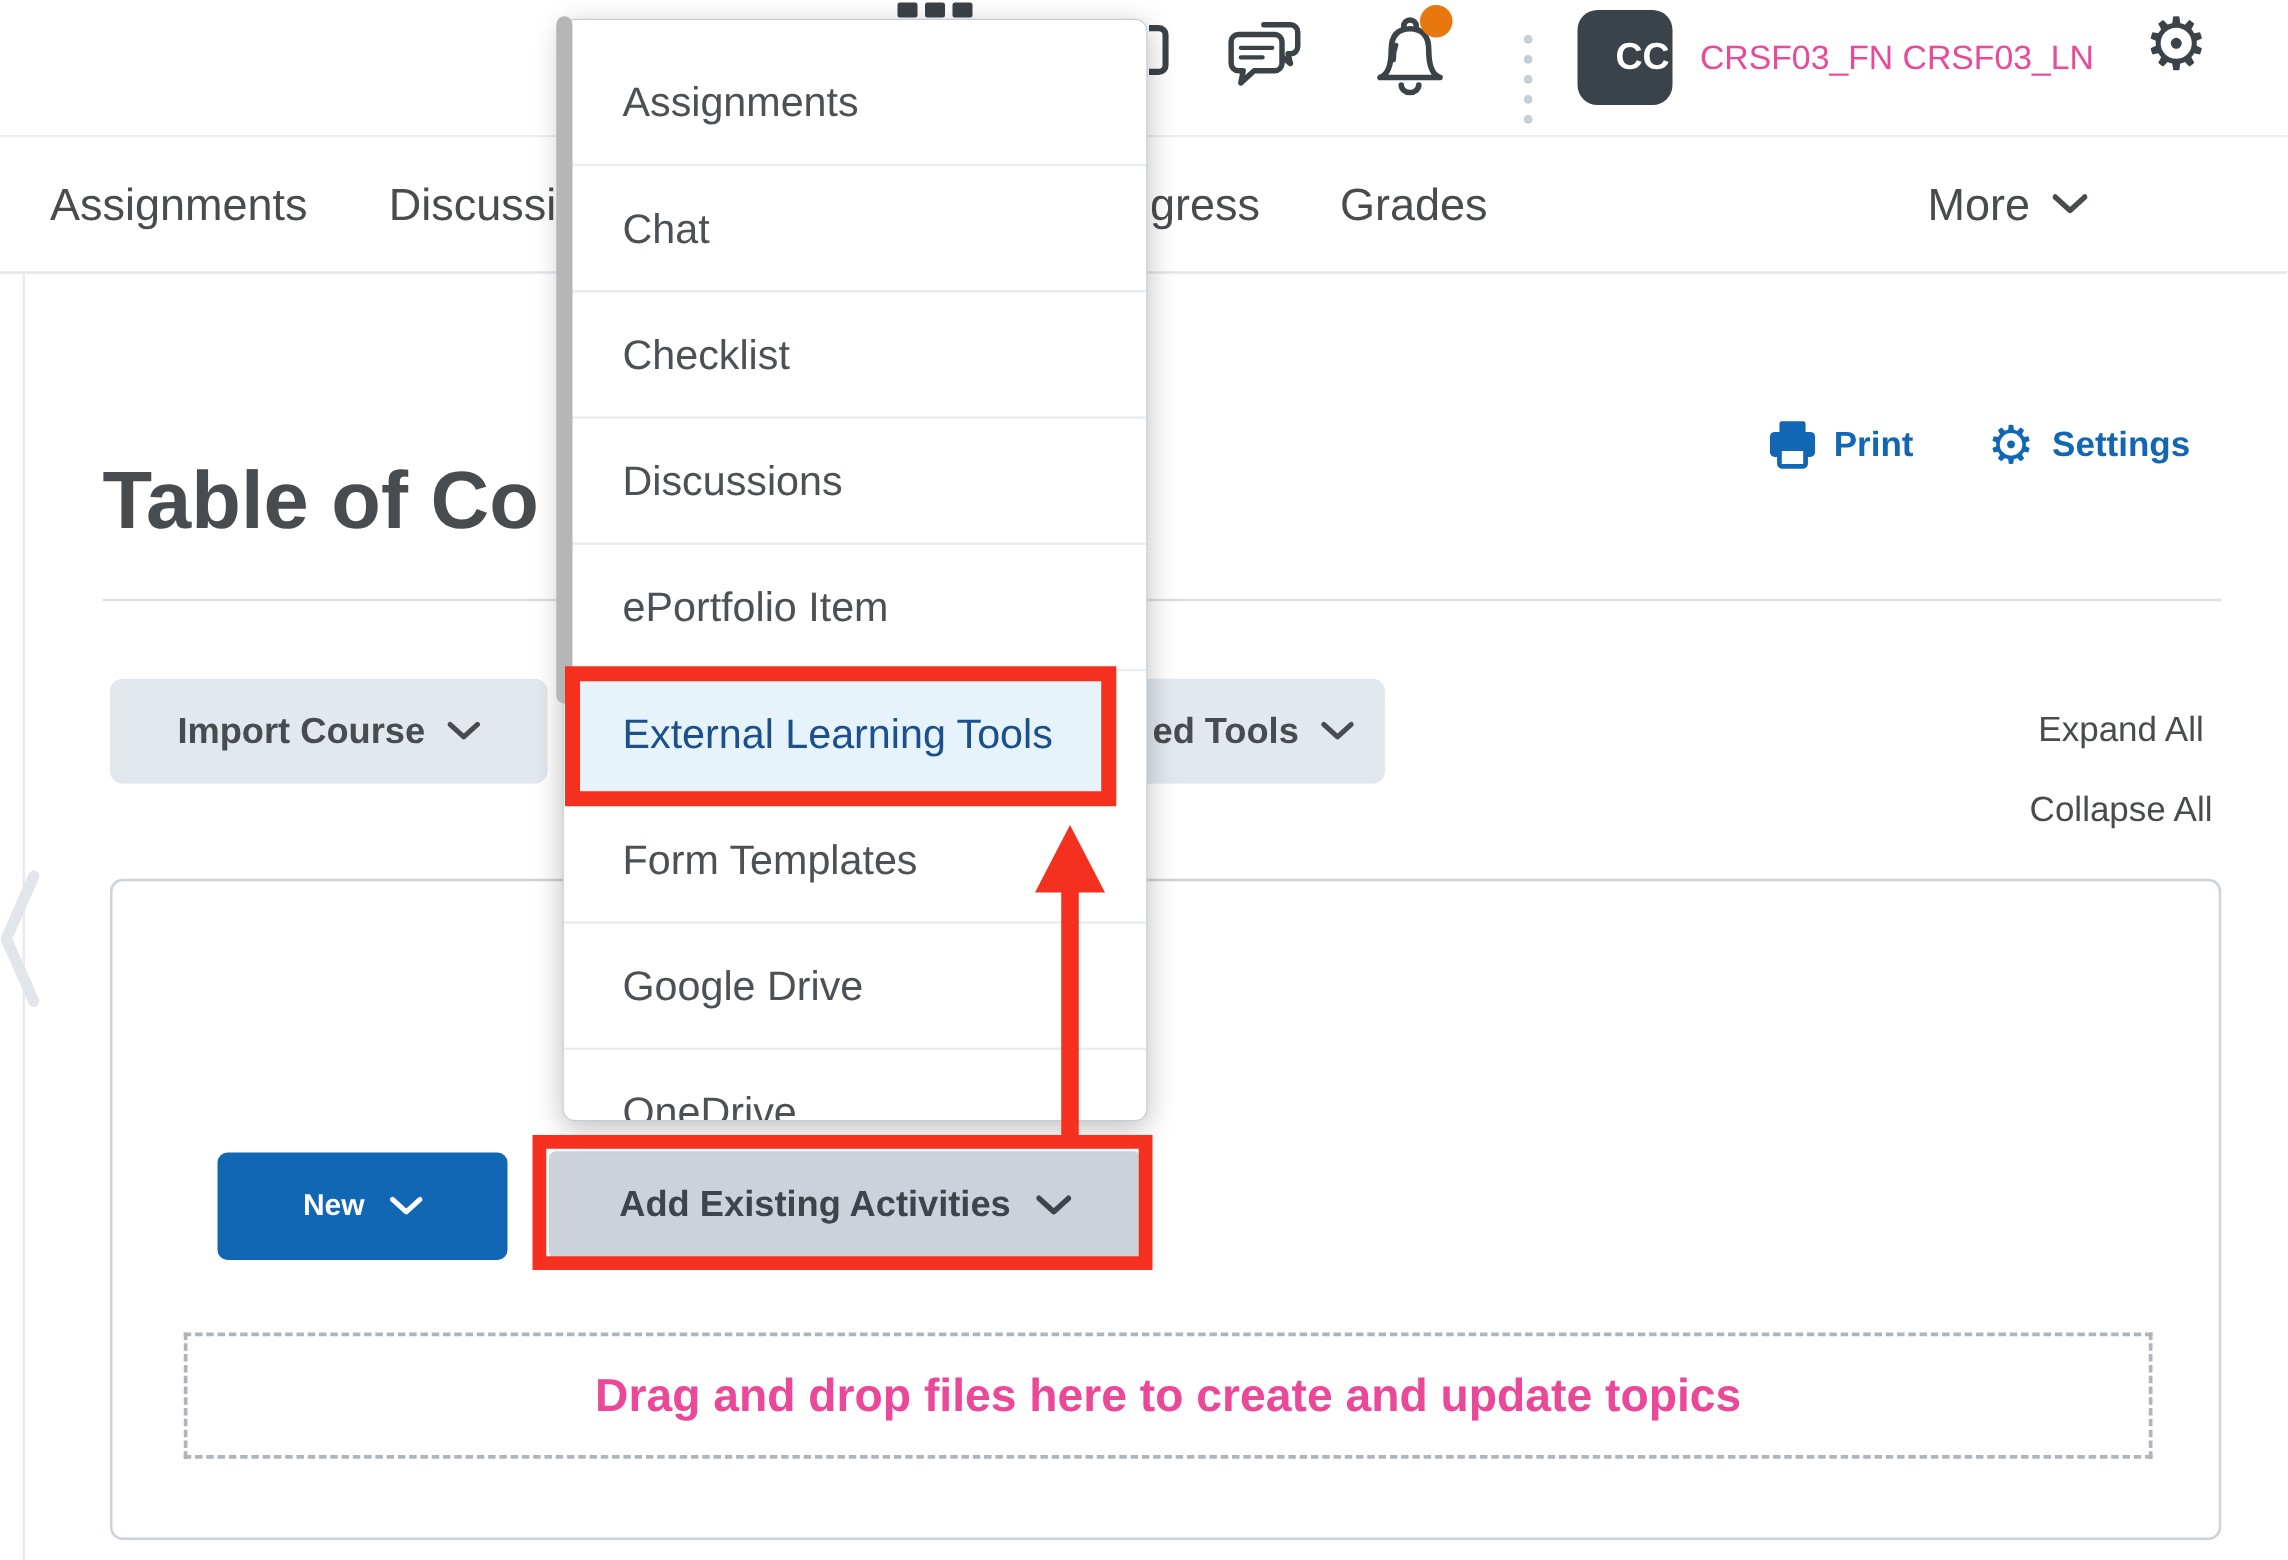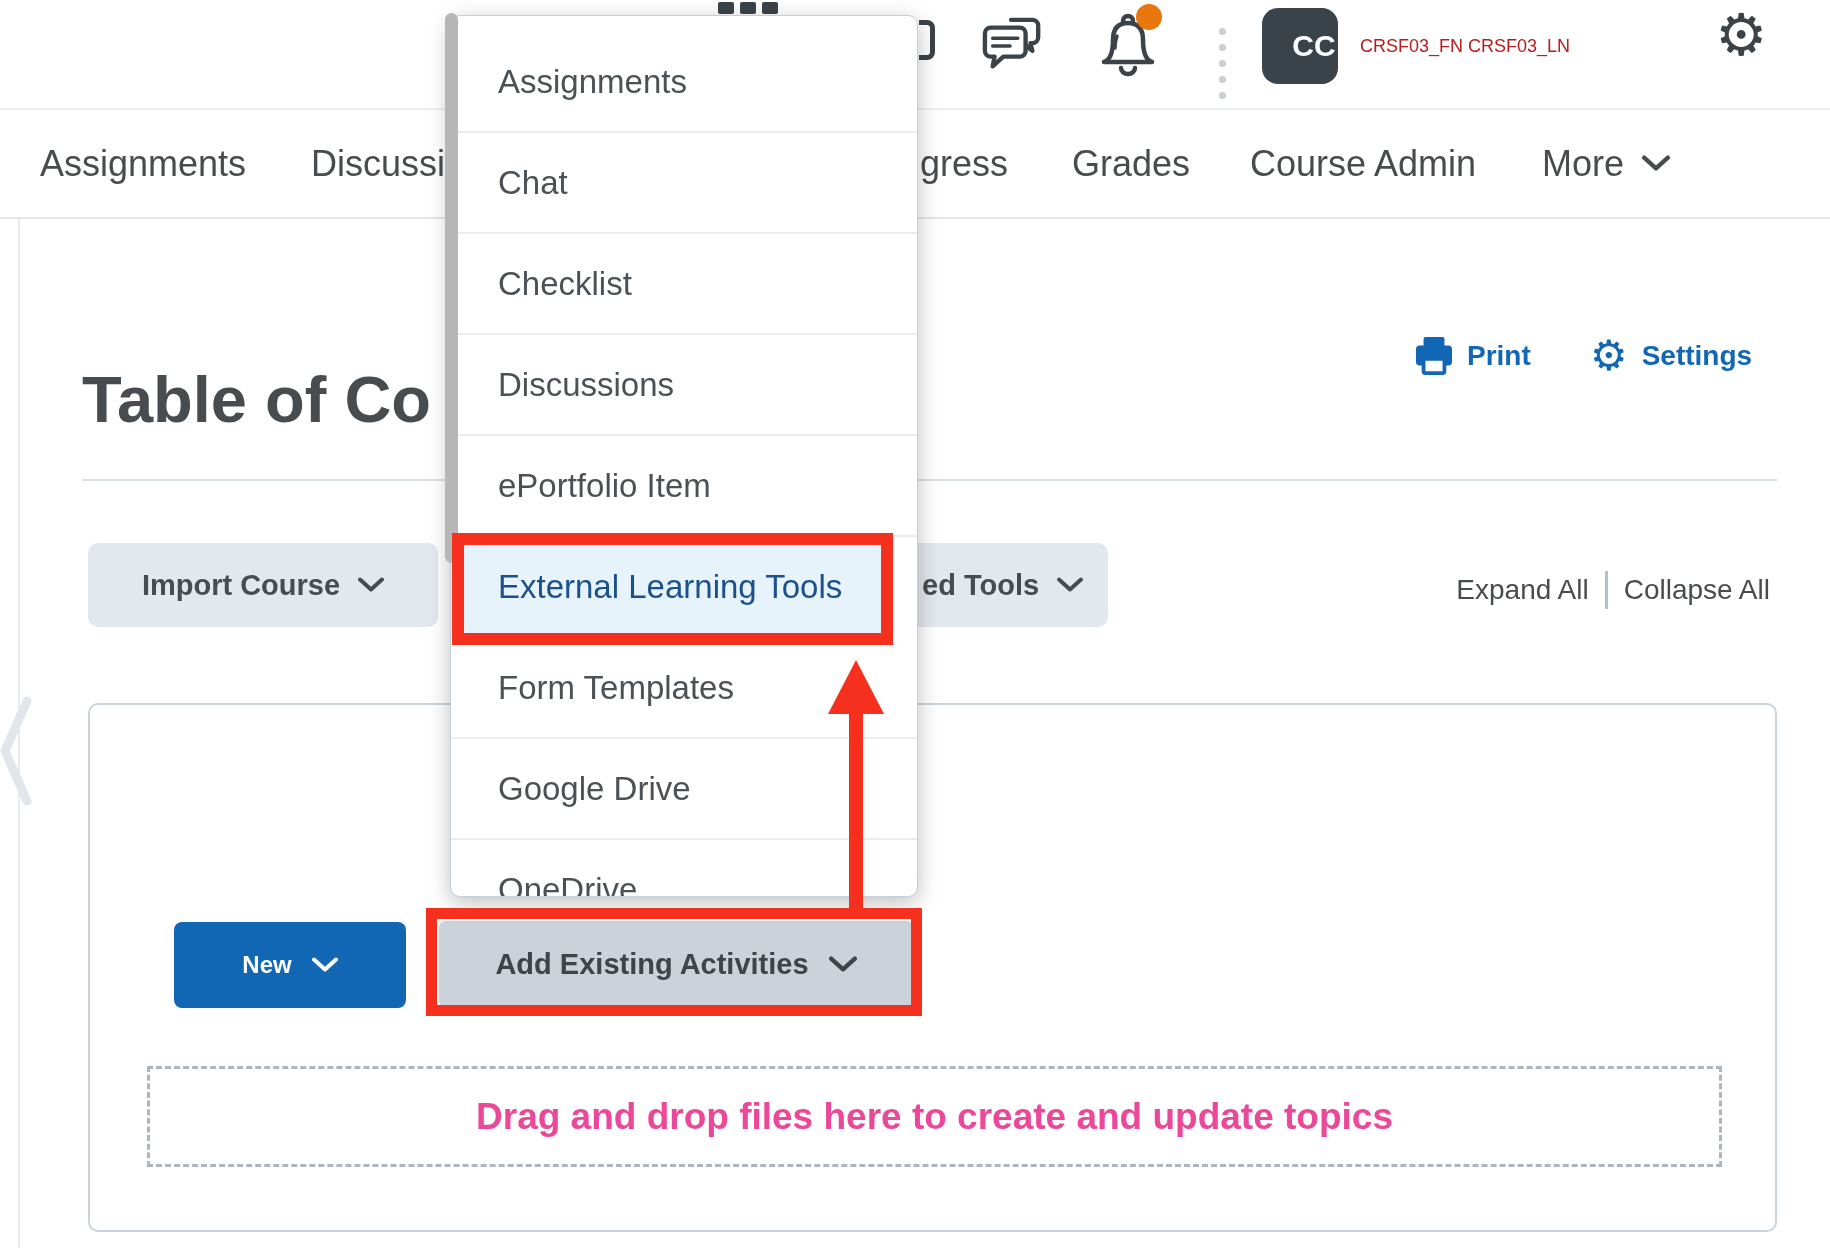--- a/index.html
+++ b/index.html
@@ -12,41 +12,41 @@
   
   #minibar{position:absolute;left:0;top:0;width:1830px;height:110px;background:#fff;border-bottom:2px solid #eceef0;}
   .grid-sq{position:absolute;top:2px;width:16px;height:12px;background:#3b4349;border-radius:2px;}
   #clipped-icon{position:absolute;left:919px;top:20px;width:16px;height:40px;border:5px solid #3b4349;border-left:none;border-radius:0 8px 8px 0;}
   .hicon{position:absolute;color:#3b4349;}
   #notif-dot{position:absolute;left:1136px;top:4px;width:26px;height:26px;border-radius:50%;background:var(--notification-orange,#e8770e);}
   .vdots{position:absolute;left:1219px;top:28px;display:flex;flex-direction:column;gap:9px;}
   .vdots i{width:7px;height:7px;border-radius:50%;background:#c6ced6;}
   #avatar{position:absolute;left:1262px;top:8px;width:76px;height:76px;border-radius:16px;background:var(--avatar-bg,#3a424a);
     color:#fff;font-weight:bold;font-size:30px;display:flex;align-items:center;justify-content:center;padding-left:28px;}
-  #user-name{position:absolute;left:1360px;top:0;height:92px;display:flex;align-items:center;font-size:18px;color:#b91c1c;}
+  #user-name{position:absolute;left:1360px;top:0;height:92px;display:flex;align-items:center;font-size:27px;color:#ec4899;}
   .gear-glyph{font-family:"DejaVu Sans",sans-serif;line-height:1;}
   #header-gear{position:absolute;left:1715px;top:6px;font-size:58px;color:#3b4349;}
 
   
   #navbar{position:absolute;left:0;top:110px;width:1830px;height:109px;background:#fff;border-bottom:2px solid #e3e7ea;}
   .nav-item{position:absolute;top:0;height:107px;display:flex;align-items:center;font-size:36px;color:var(--dark-text,#494c4e);white-space:nowrap;}
   .chev{fill:none;stroke:currentColor;stroke-width:4;stroke-linecap:round;stroke-linejoin:round;}
 
   
   #left-divider{position:absolute;left:18px;top:219px;width:2px;height:1029px;background:#e8ebee;}
   #left-collapse{position:absolute;left:0;top:695px;}
 
   #page-title{position:absolute;left:82px;top:318px;font-size:65px;color:var(--dark-text,#494c4e);white-space:nowrap;}
   .top-link{position:absolute;top:333px;height:46px;display:flex;align-items:center;gap:14px;
     color:var(--accent-blue,#1267b4);font-size:28px;font-weight:bold;cursor:pointer;}
   #title-divider{position:absolute;left:82px;top:479px;width:1695px;height:2px;background:#dadfe4;}
 
   .gray-btn{position:absolute;top:543px;height:84px;background:#e3e8ee;border-radius:10px;display:flex;align-items:center;
     justify-content:center;gap:18px;font-size:29px;font-weight:bold;color:var(--dark-text,#494c4e);cursor:pointer;}
-  #expand-collapse{position:absolute;top:568px;right:60px;height:44px;display:flex;align-items:center;gap:16px;font-size:28px;}
+  #expand-collapse{position:absolute;top:568px;right:60px;height:44px;display:flex;align-items:center;gap:16px;font-size:28px;flex-direction:column;}
   #expand-collapse .sep{width:3px;height:38px;background:#b9c1c8;}
   #expand-collapse span{cursor:pointer;}
 
   
   #card{position:absolute;left:88px;top:703px;width:1689px;height:529px;background:#fff;border:2px solid #ccd3da;border-radius:10px;}
   #card-header{position:absolute;left:0;top:0;width:100%;height:139px;border-bottom:2px solid #e4e8eb;}
   #drag-handle{position:absolute;left:47px;top:54px;width:17px;height:38px;display:grid;grid-template-columns:7px 7px;grid-auto-rows:7px;gap:9px 3px;cursor:grab;}
   #drag-handle i{background:#494c4e;border-radius:50%;}
   #module-title{position:absolute;left:84px;top:0;height:139px;display:flex;align-items:center;font-size:30px;font-weight:bold;color:#3f464b;}
   #collapse-tri{position:absolute;left:1580px;top:57px;width:0;height:0;border-left:20px solid transparent;border-right:20px solid transparent;border-top:22px solid #3f464b;cursor:pointer;}
@@ -117,21 +117,20 @@
     <div id="user-name">CRSF03_FN CRSF03_LN</div>
 
     <span id="header-gear" class="gear-glyph">⚙</span>
   </div>
 
   <nav id="navbar">
     <span class="nav-item" style="left:40px">Assignments</span>
     <span class="nav-item" style="left:311px">Discussi</span>
     <span class="nav-item" style="left:920px">gress</span>
     <span class="nav-item" style="left:1072px">Grades</span>
-    <span class="nav-item" style="left:1250px">Course Admin</span>
     <span class="nav-item" style="left:1542px;gap:18px">
       <span>More</span>
       <svg class="chev" width="28" height="17" viewBox="0 0 26 15">
         <polyline points="2,2 13,12 24,2"></polyline>
         </svg>
     </span>
   </nav>
 
   <div id="left-divider"></div>
   <svg id="left-collapse" width="32" height="112" viewBox="0 0 32 112">

